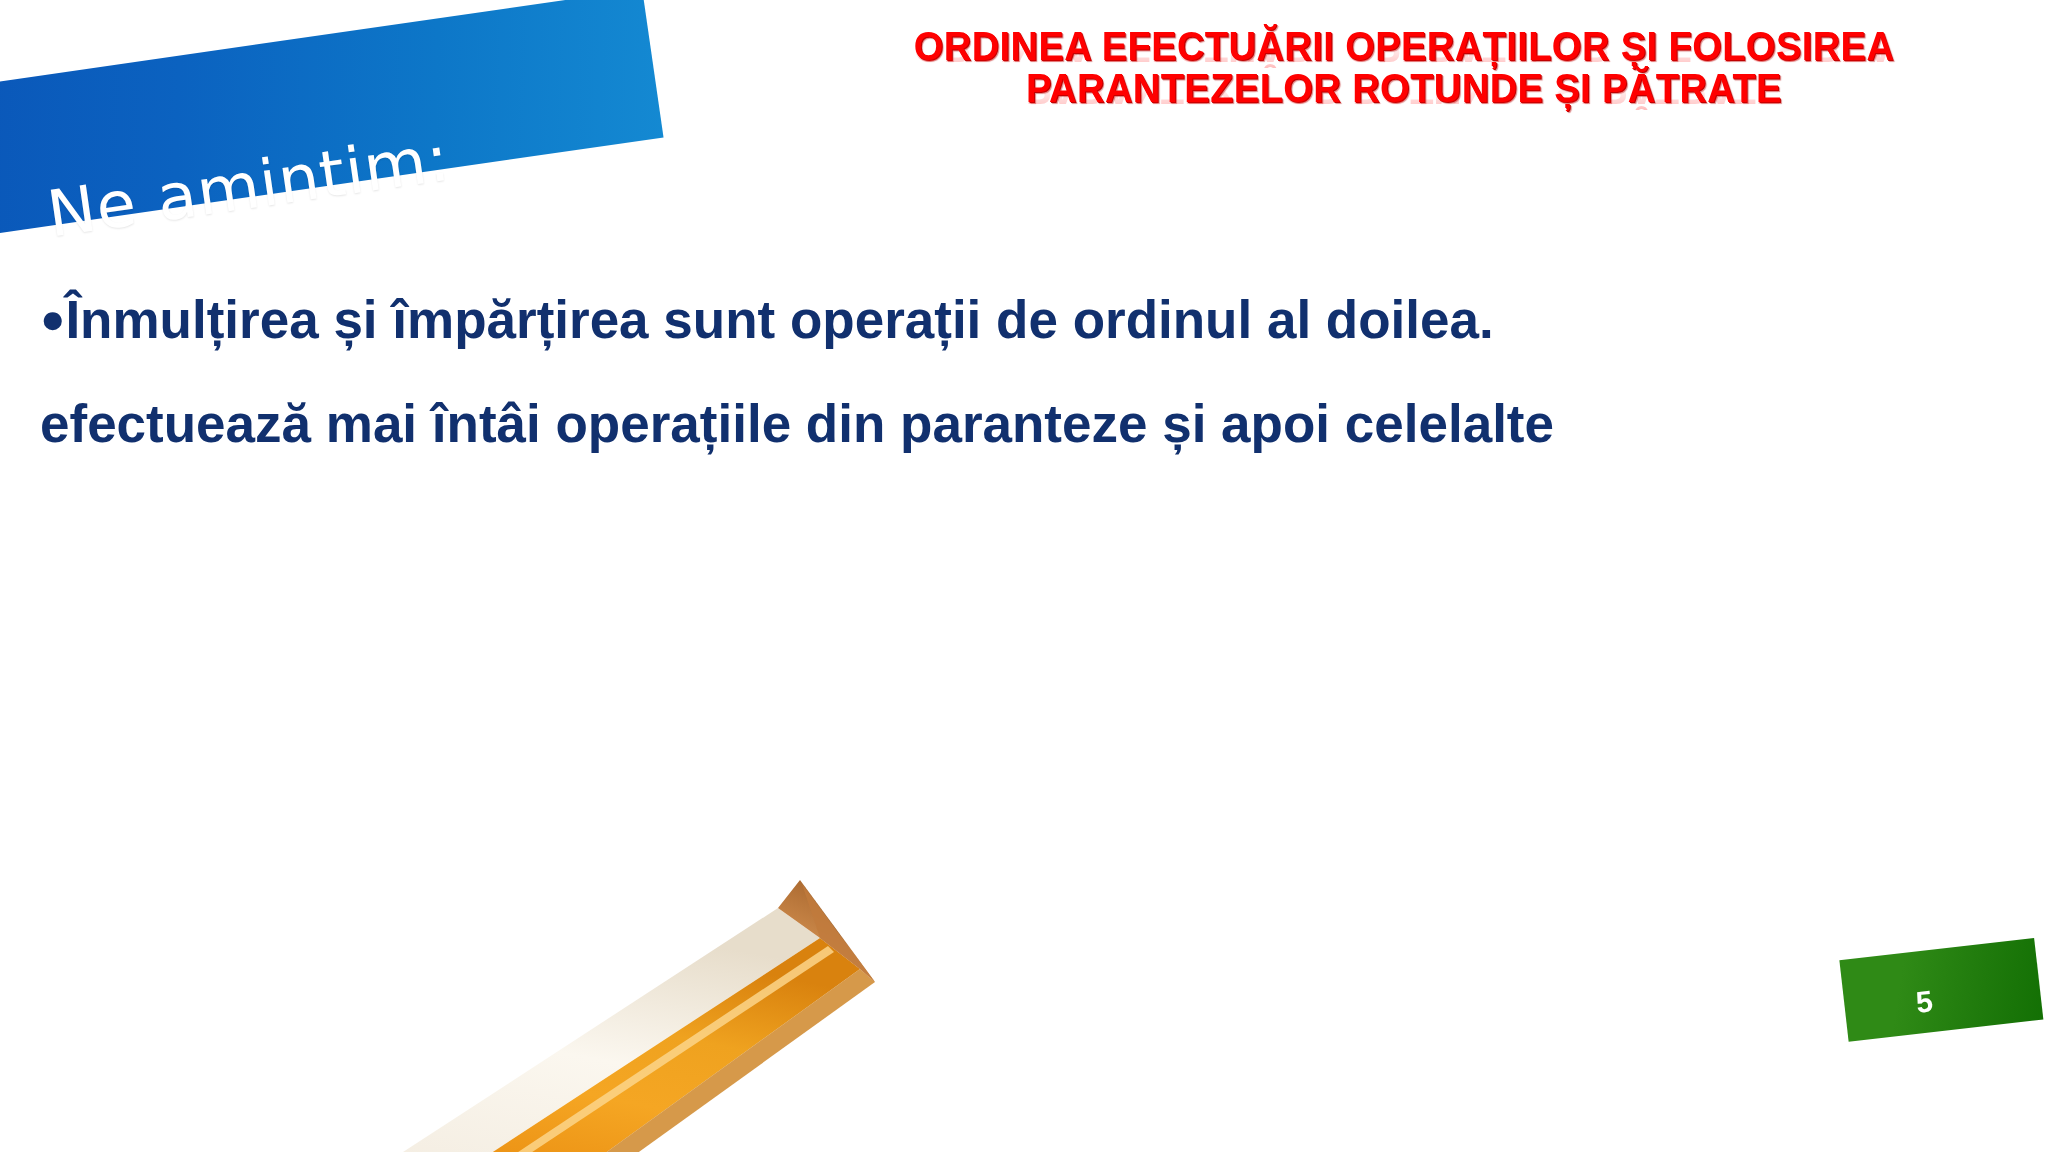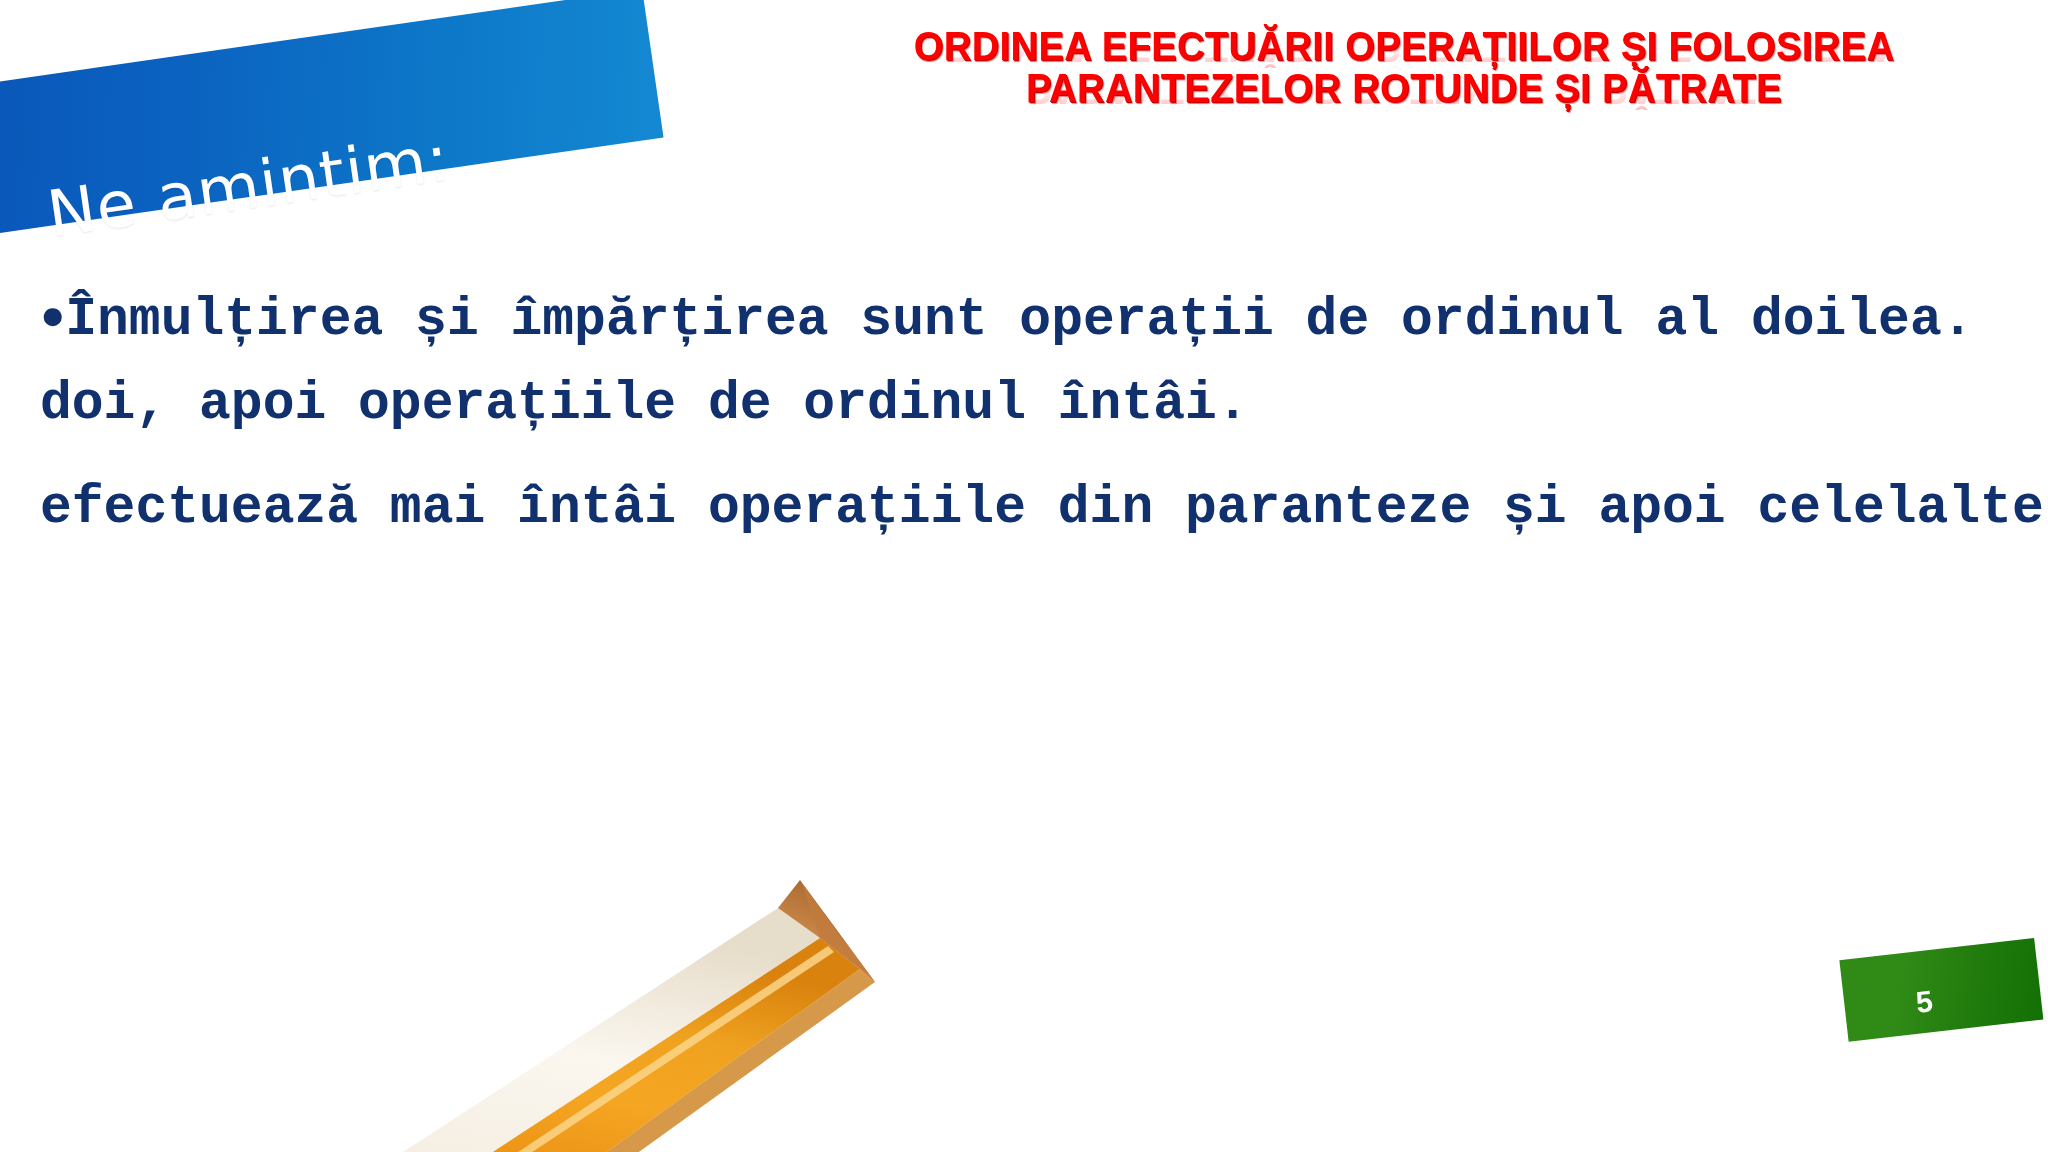--- a/index.html
+++ b/index.html
@@ -83,21 +83,21 @@
     font-style:normal;
     text-shadow:0 1px 2px rgba(0,0,0,.10);
   }
 
   
   .body-text{
     position:absolute;
     left:40px; top:278px;
     width:1990px;
     color:#11306e;
-    font-family:Liberation Mono, monospace;
+    font-family:Liberation Sans, sans-serif;
     font-weight:bold;
     font-size:53px;
     line-height:84px;
   }
   .tline{white-space:nowrap;}
   .tline.sp{margin-top:20px;}
   .bullet{ font-size:42px; line-height:0; vertical-align:0.12em; }
 
   
   .pencil{
@@ -191,23 +191,20 @@
     <polygon points="520,178 560,209 575,222 502,124" fill="#c07a3c" opacity=".8"></polygon>
 
     <polygon points="500,120 575,222 556,196" fill="#8c5a2a"></polygon>
     <polygon points="500,120 548,186 538,172" fill="#5f4024"></polygon>
   </svg>
 
   <div class="body-text">
     <div class="tline">
       <span class="bullet">●</span><span>Înmulțirea și împărțirea sunt operații de ordinul al doilea.</span>
     </div>
-    <div class="tline">
-      <span>doi, apoi operațiile de ordinul întâi.</span>
-    </div>
     <div class="tline sp">
       <span>efectuează mai întâi operațiile din paranteze și apoi celelalte</span>
     </div>
   </div>
 
   <div class="badge-wrap">
     <div class="badge-reflect"></div>
     <div class="badge"></div>
     <div class="badge-num">5</div>
   </div>

